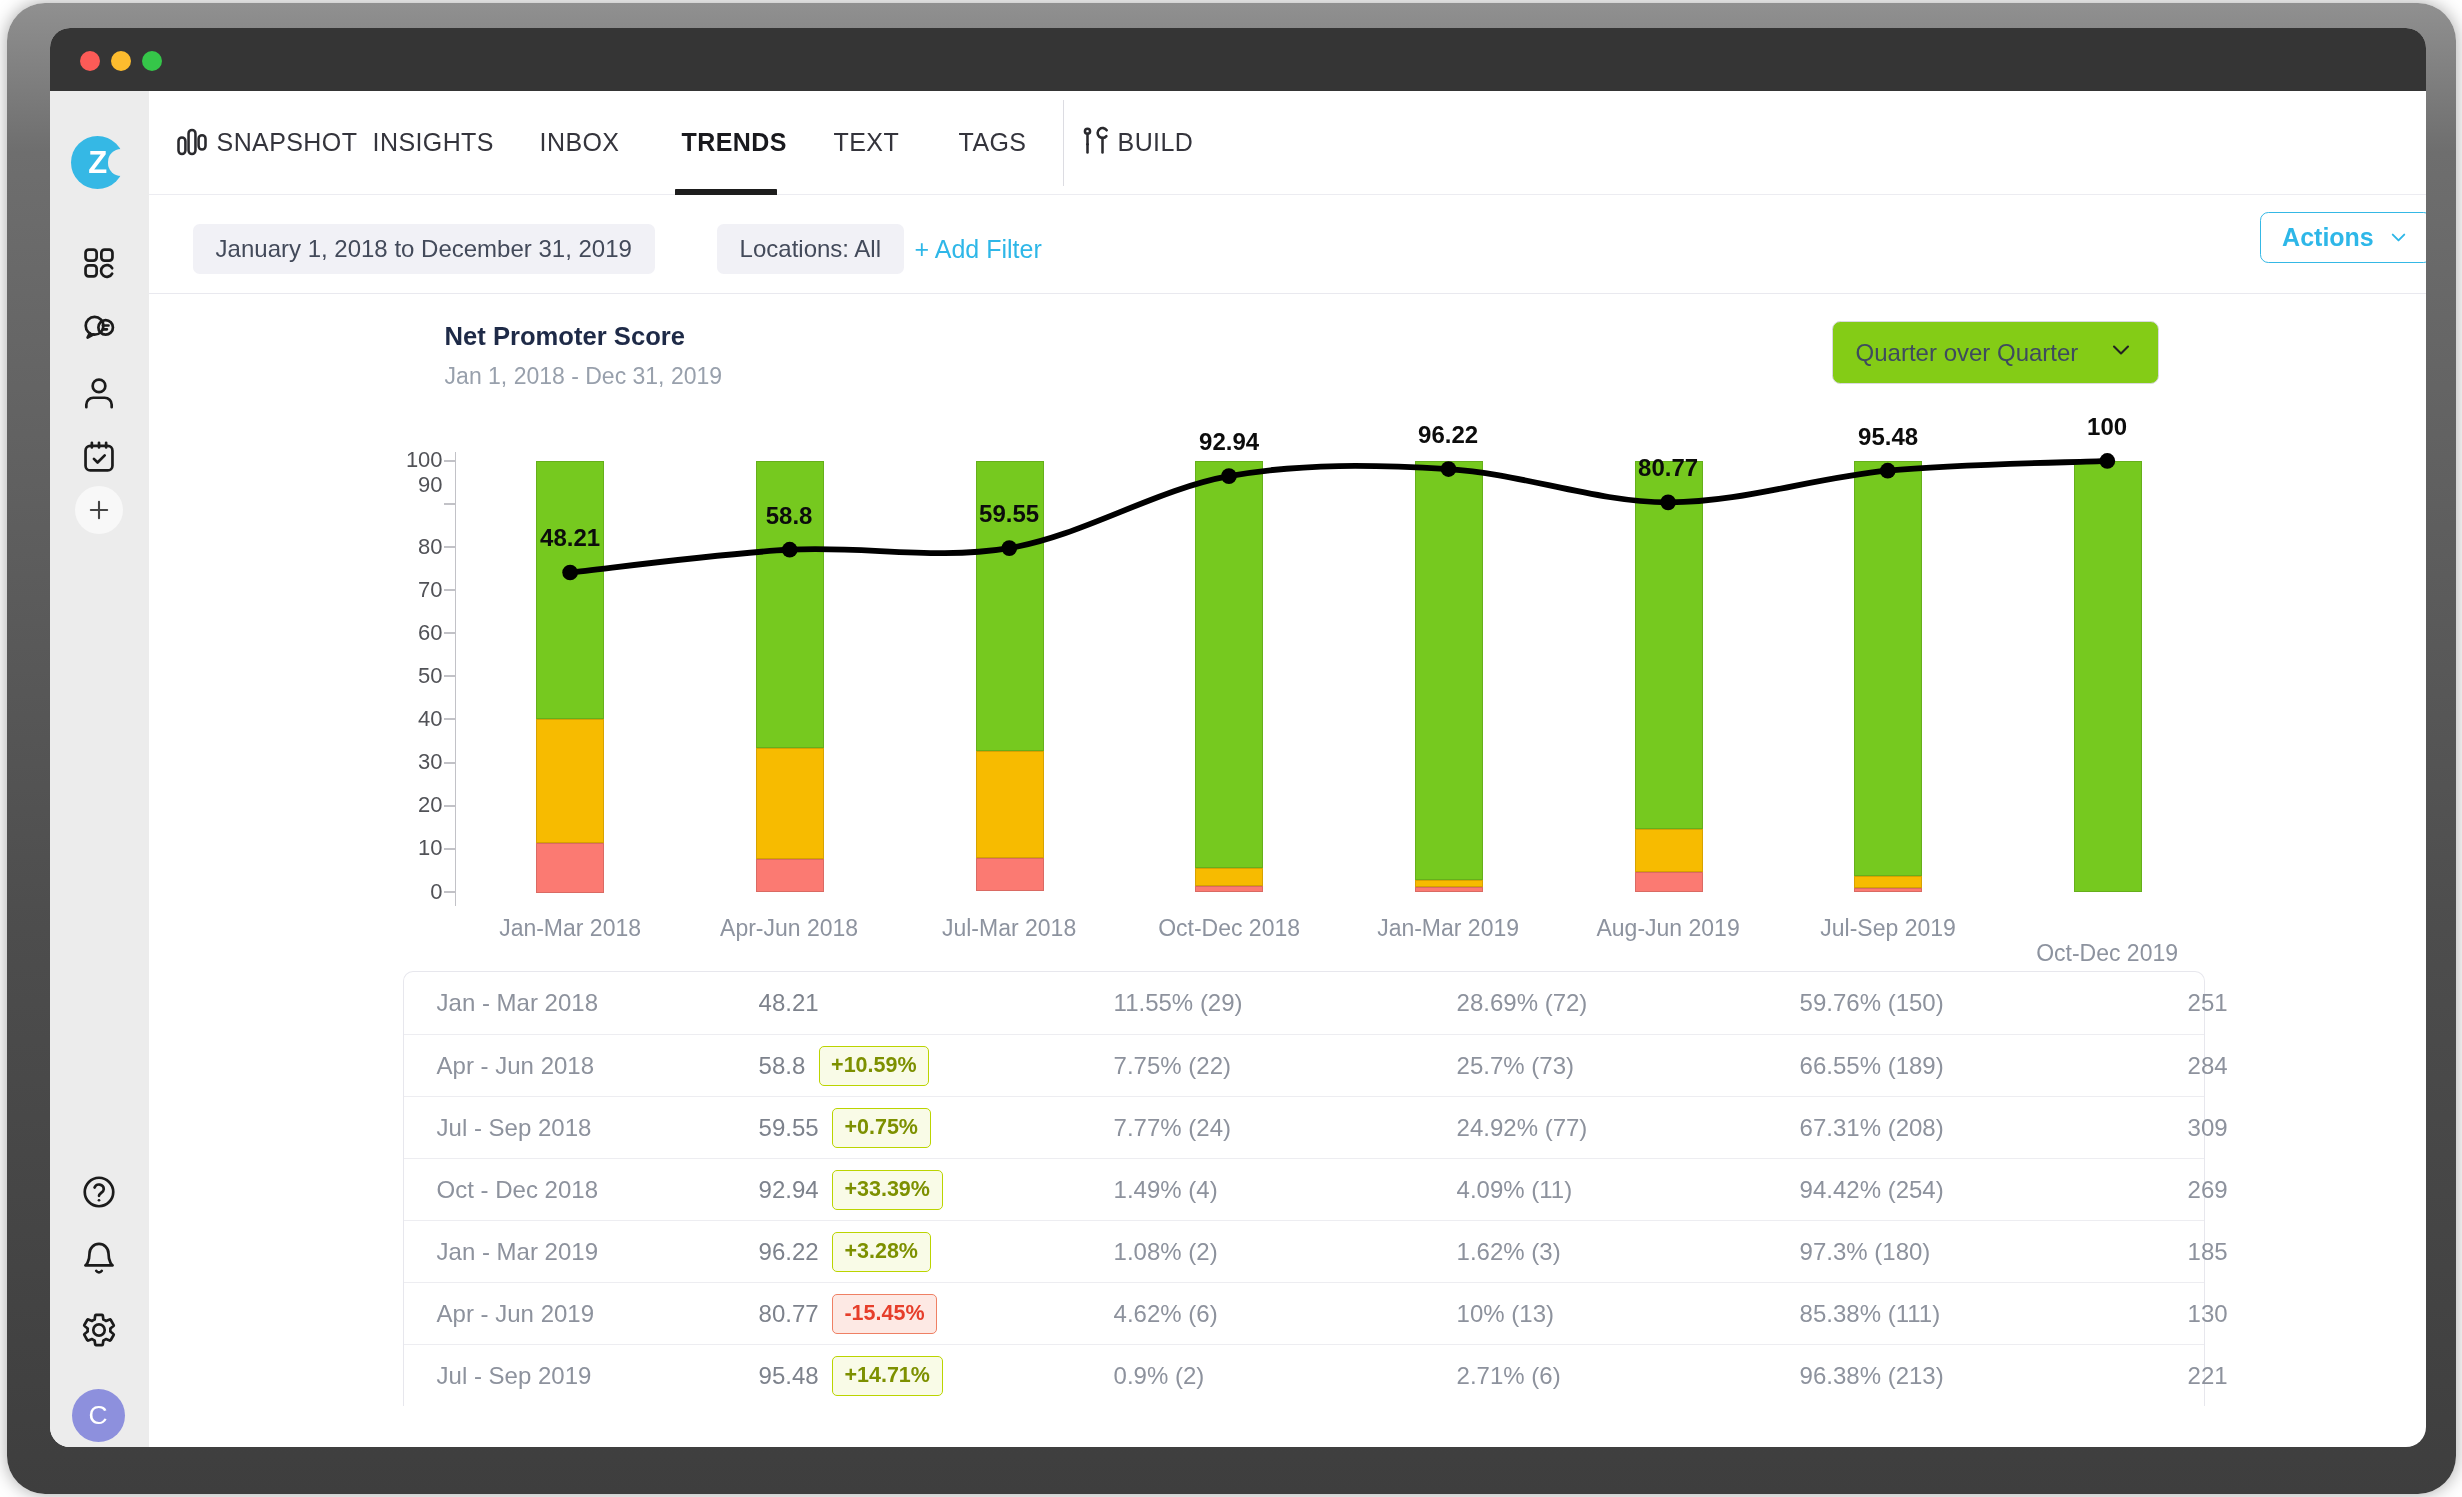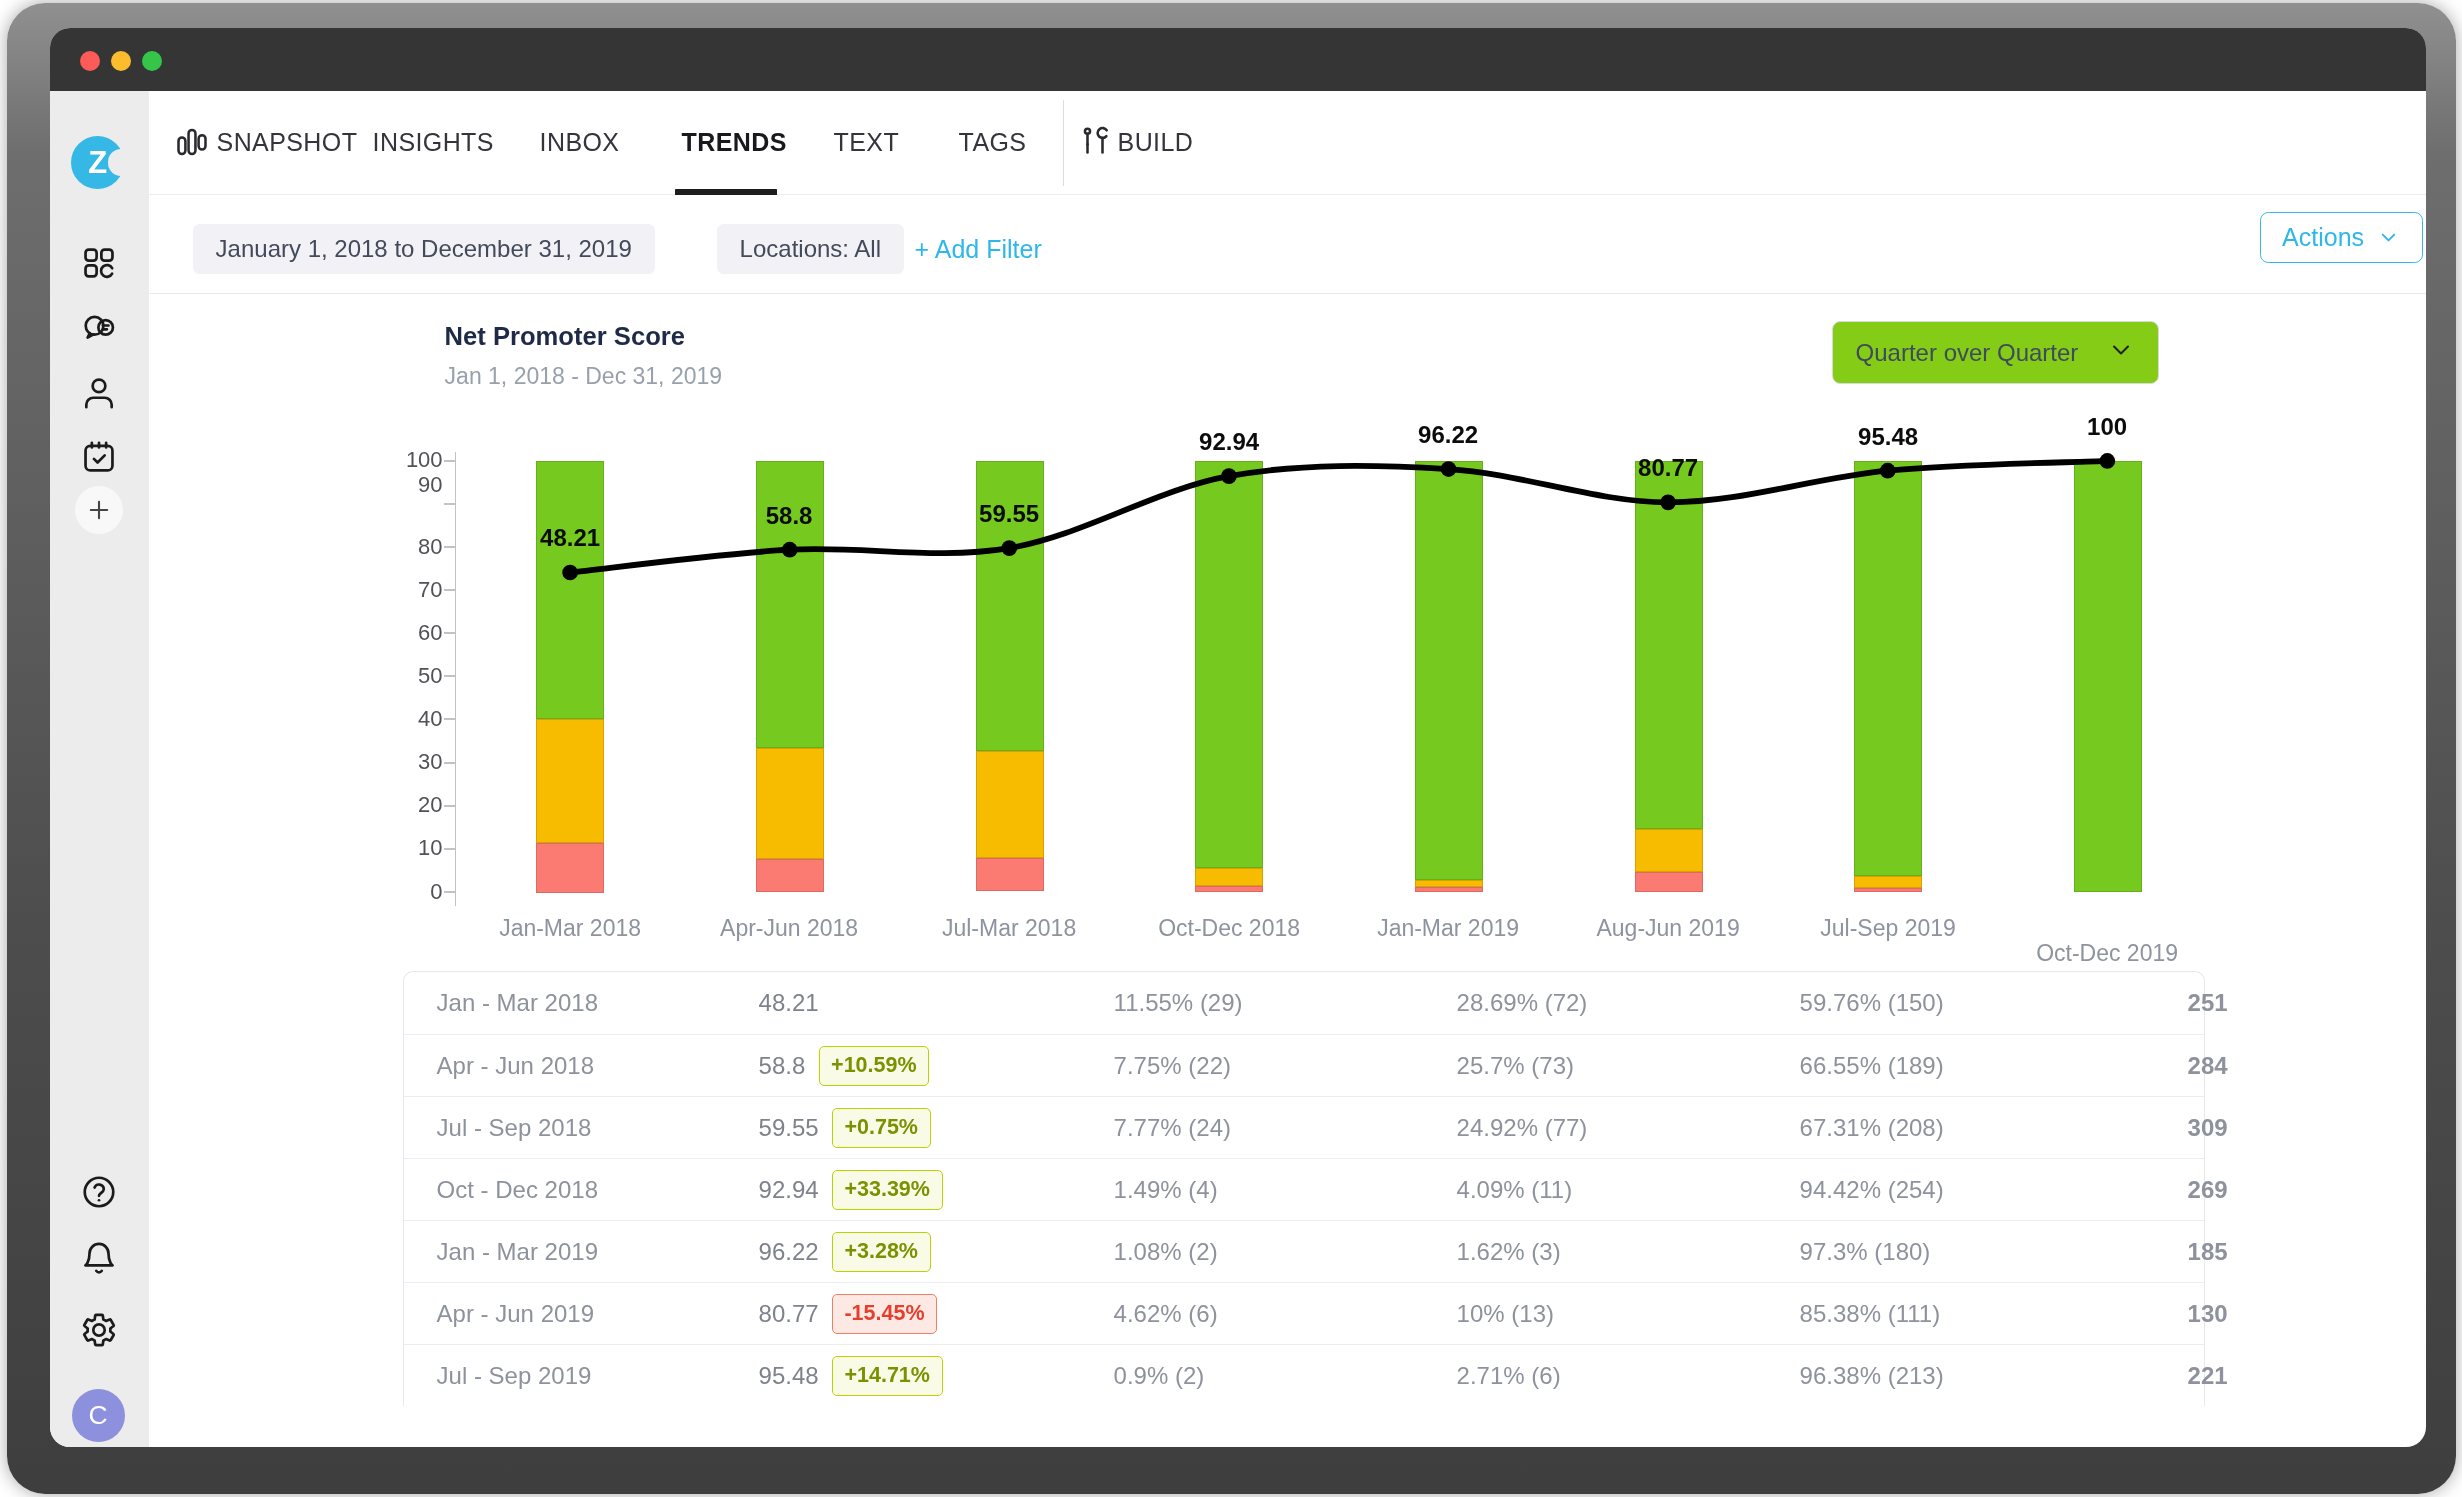--- a/index.html
+++ b/index.html
@@ -65,21 +65,21 @@
   .bar-value { position:absolute; width:165px; text-align:center; font-size:24px; font-weight:700; color:#0c0c0c; }
   #line-svg { position:absolute; left:0; top:0; pointer-events:none; }
   
   .nps-table { position:absolute; left:353px; top:943px; width:1802px; border:1.7px solid #e7e7ed; border-bottom:none;
                border-radius:10px 10px 0 0; background:#fff; }
   .t-grid { display:grid; grid-template-columns:322px 355px 343px 343px 388px 1fr; align-items:center; padding:0 16.5px 0 33px; }
   .t-head { height:71px; font-size:24px; font-weight:600; color:#1e2a47; }
   .t-head .c-last { text-align:right; }
   .t-row { height:62px; font-size:24px; color:#8d929d; border-top:1.7px solid #ededf1; }
   .t-row:first-of-type { border-top:none; }
-  .t-row .c-last { text-align:center;font-weight:bold; }
+  .t-row .c-last { text-align:center; }
   .nps-cell { display:flex; align-items:center; gap:13.2px; color:#7d828c; }
   .badge { display:inline-flex; align-items:center; font-size:21.5px; font-weight:600; border-radius:5px; padding:6.6px 11.6px; }
   .badge.up   { background:#f9fbe7; border:1.7px solid #bbd400; color:#7d9000; }
   .badge.down { background:#fde9e4; border:1.7px solid #ef8064; color:#e63e2b; }
 </style>
 </head>
 <body>
 
 <div class="frame">
   <div class="window">
@@ -199,21 +199,21 @@
     <div class="filterbar">
       <div class="chip" style="left:44px;">
           <span>January 1, 2018 to December 31, 2019</span>
         </div>
       <div class="chip" style="left:568px;">
           <span>Locations: All</span>
         </div>
       <div class="add-filter" style="left:766px;">
           <span>+ Add Filter</span>
         </div>
-      <div class="actions-btn" style="left:2111px;">
+      <div class="actions-btn" style="left:2111px;font-weight:bold;">
         <span>Actions</span>
         <svg viewBox="0 0 24 24">
             <path d="M6,9 l6,6 6,-6"></path>
           </svg>
       </div>
     </div>
 
     <div class="chart-title">Net Promoter Score</div>
     <div class="chart-subtitle">Jan 1, 2018 - Dec 31, 2019</div>
     <div class="interval-select">

